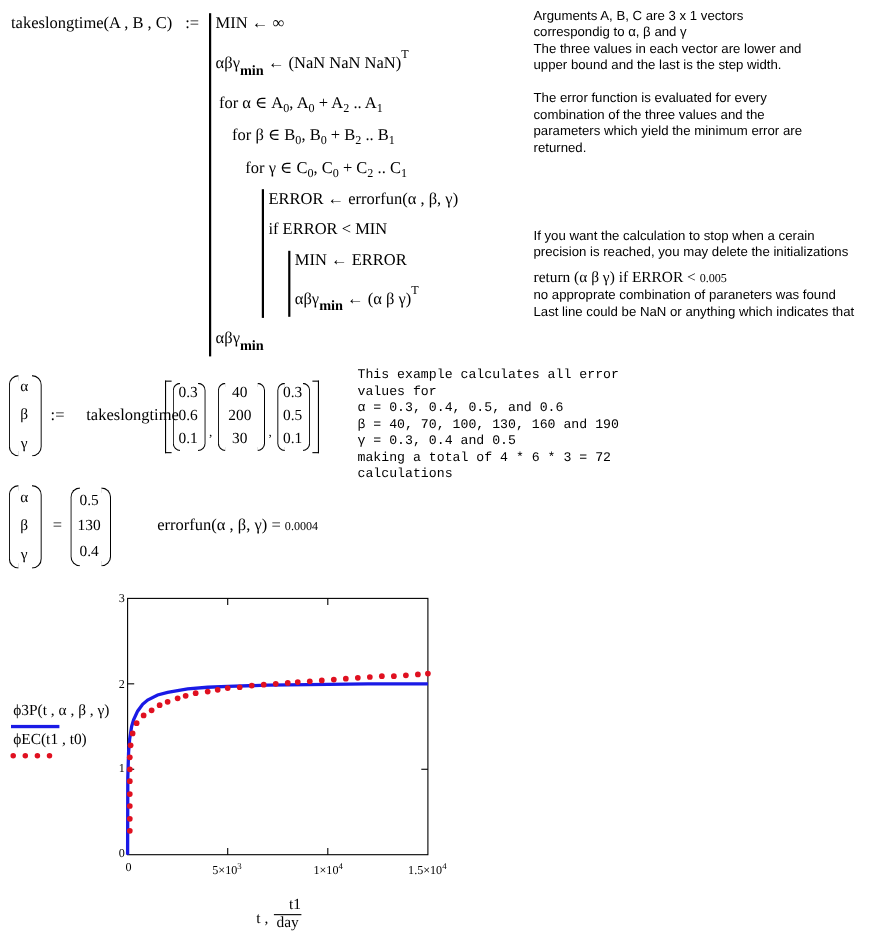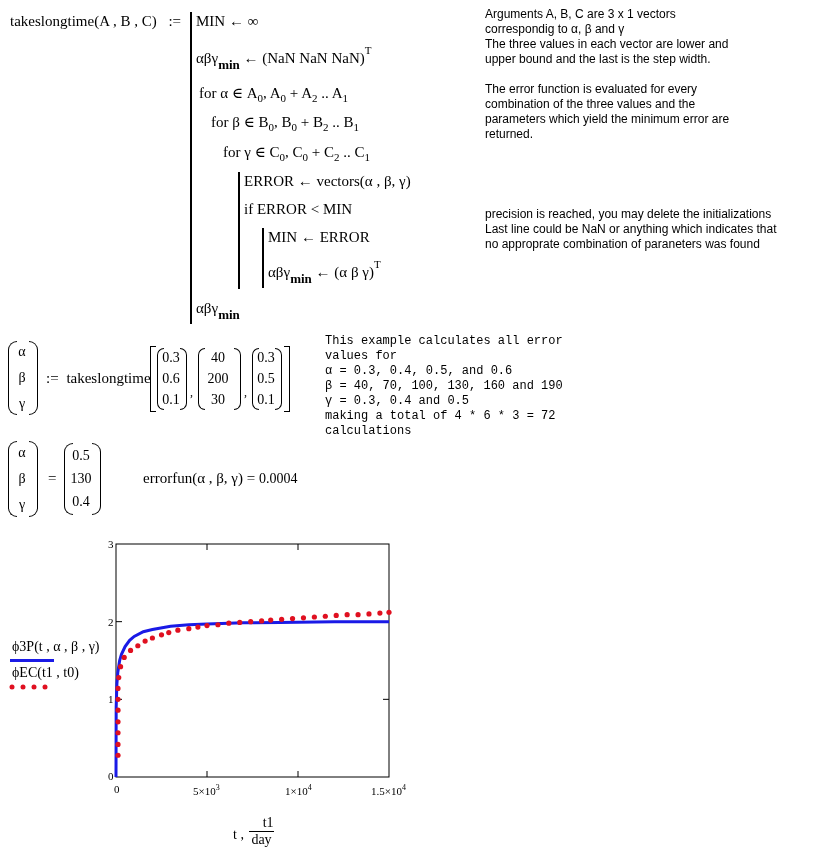--- a/index.html
+++ b/index.html
@@ -47,21 +47,21 @@
   <span>for  β ∈ B</span><span class="sub">0</span><span>, B</span><span class="sub">0</span><span> + B</span><span class="sub">2</span><span> .. B</span><span class="sub">1</span>
 </div>
 
 <div class="abs serif" style="left:223px;top:143px;">
   <span>for  γ ∈ C</span><span class="sub">0</span><span>, C</span><span class="sub">0</span><span> + C</span><span class="sub">2</span><span> .. C</span><span class="sub">1</span>
 </div>
 
 <div class="vbar" style="left:238px;top:172px;height:117px;"></div>
 
 <div class="abs serif" style="left:244px;top:173px;">
-  <span>ERROR ← vectors(α , β, γ)</span>
+  <span>ERROR ← errorfun(α , β, γ)</span>
 </div>
 <div class="abs serif" style="left:244px;top:201px;">
   <span>if  ERROR  &lt;  MIN</span>
 </div>
 
 <div class="vbar" style="left:262px;top:228px;height:60px;"></div>
 
 <div class="abs serif" style="left:268px;top:229px;">
   <span>MIN ← ERROR</span>
 </div>
@@ -77,23 +77,27 @@
 correspondig to α, β and γ
 The three values in each vector are lower and
 upper bound and the last is the step width.
 
 The error function is evaluated for every
 combination of the three values and the
 parameters which yield the minimum error are
 returned.</div>
 
 <div class="abs sans" style="left:485px;top:207px;">
+  <div>If you want the calculation to stop when a cerain</div>
   <div>precision is reached, you may delete the initializations</div>
+  <div class="serif" style="margin-top:8px;font-size:14px;">
+    <span>return  (α   β   γ)   if   ERROR  &lt;  </span><span style="font-size:11px;">0.005</span>
+  </div>
+  <div>no approprate combination of paraneters was found</div>
   <div>Last line could be NaN or anything which indicates that</div>
-  <div>no approprate combination of paraneters was found</div>
 </div>
 
 <div class="textblock sans" style="left:325px;top:334px;font-family:Liberation Mono, monospace;">This example calculates all error
 values for
 α = 0.3, 0.4, 0.5, and 0.6
 β = 40, 70, 100, 130, 160 and 190
 γ = 0.3, 0.4 and 0.5
 making a total of 4 * 6 * 3 = 72
 calculations</div>
 
@@ -101,21 +105,21 @@
   <div class="paren pl" style="left:8px;top:341px;width:8px;height:72px;"></div>
   <div class="mat serif" style="left:14px;top:344px;width:16px;height:68px;font-size:14px;">
     <span>α</span>
     <span>β</span>
     <span>γ</span>
   </div>
   <div class="paren pr" style="left:29px;top:341px;width:8px;height:72px;"></div>
 
   <div class="abs serif" style="left:46px;top:370px;">
     <span>:=</span>
-    <span style="margin-left:4px;text-align:right;">takeslongtime</span>
+    <span style="margin-left:16px;text-align:right;">takeslongtime</span>
   </div>
 
   <div class="paren bl" style="left:150px;top:346px;width:5px;height:64px;"></div>
 
   <div class="paren pl" style="left:157px;top:348px;width:6px;height:60px;"></div>
   <div class="mat" style="left:161px;top:350px;width:20px;height:58px;">
     <span>0.3</span>
     <span>0.6</span>
     <span>0.1</span>
   </div>
@@ -155,21 +159,21 @@
 
   <div class="paren pl" style="left:64px;top:443px;width:8px;height:70px;"></div>
   <div class="mat" style="left:70px;top:448px;width:22px;height:62px;">
     <span>0.5</span>
     <span>130</span>
     <span>0.4</span>
   </div>
   <div class="paren pr" style="left:92px;top:443px;width:8px;height:70px;"></div>
 
   <div class="abs serif" style="left:143px;top:470px;">
-    <span>errorfun(α , β, γ)  =  </span><span style="font-size:14px;">0.0004</span>
+    <span>errorfun(α , β, γ)  =  </span><span style="font-size:11px;">0.0004</span>
   </div>
 </div>
 
 <div style="position:absolute;left:0;top:530px;width:420px;height:320px;">
   <svg width="420" height="320" style="position:absolute;left:0;top:0;" id="plotsvg">
     <rect x="116" y="14" width="273" height="233" fill="none" stroke="#000" stroke-width="1"></rect>
   <line x1="116" x2="122" y1="169.33333333333334" y2="169.33333333333334" stroke="#000"></line>
       <line x1="383" x2="389" y1="169.33333333333334" y2="169.33333333333334" stroke="#000"></line>
       <line x1="116" x2="122" y1="91.66666666666669" y2="91.66666666666669" stroke="#000"></line>
       <line x1="383" x2="389" y1="91.66666666666669" y2="91.66666666666669" stroke="#000"></line>

